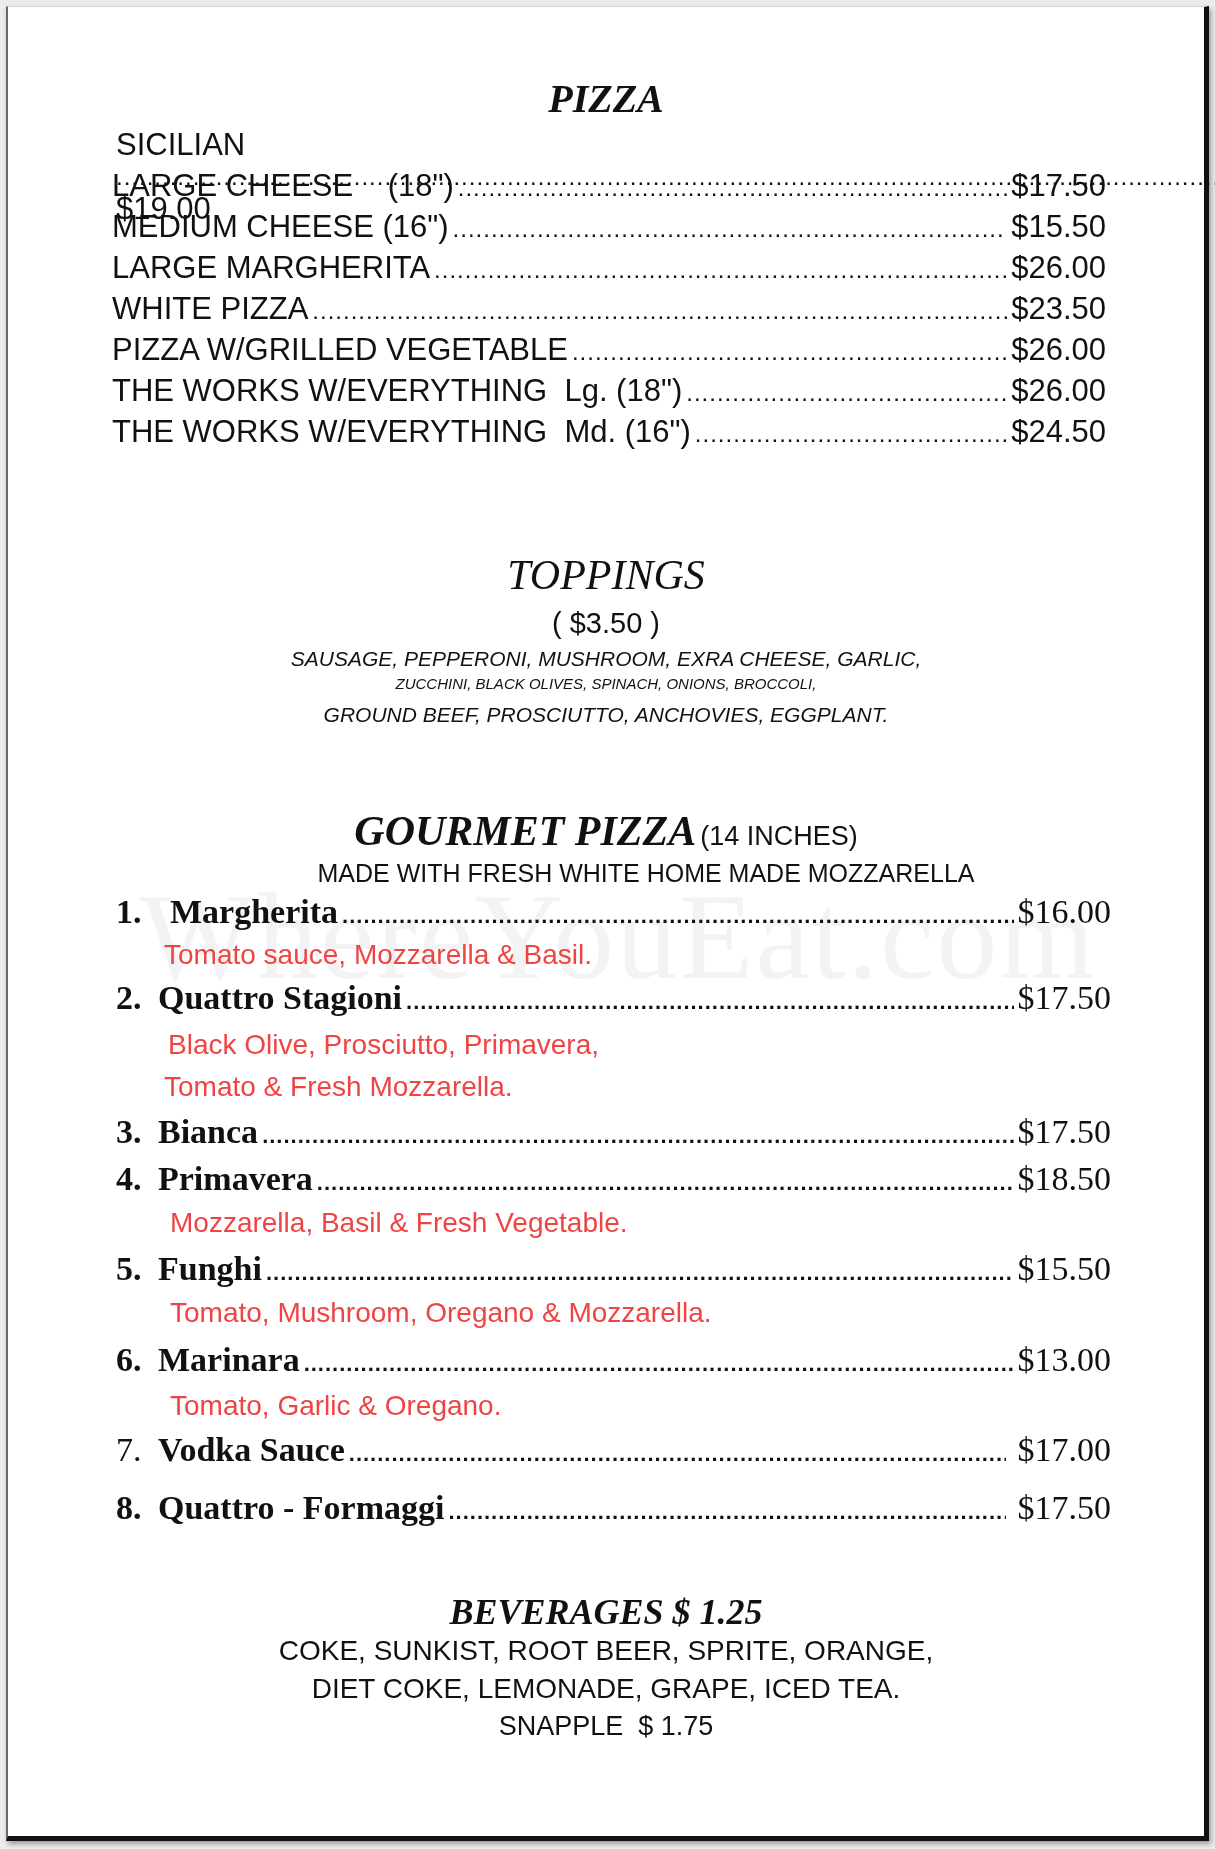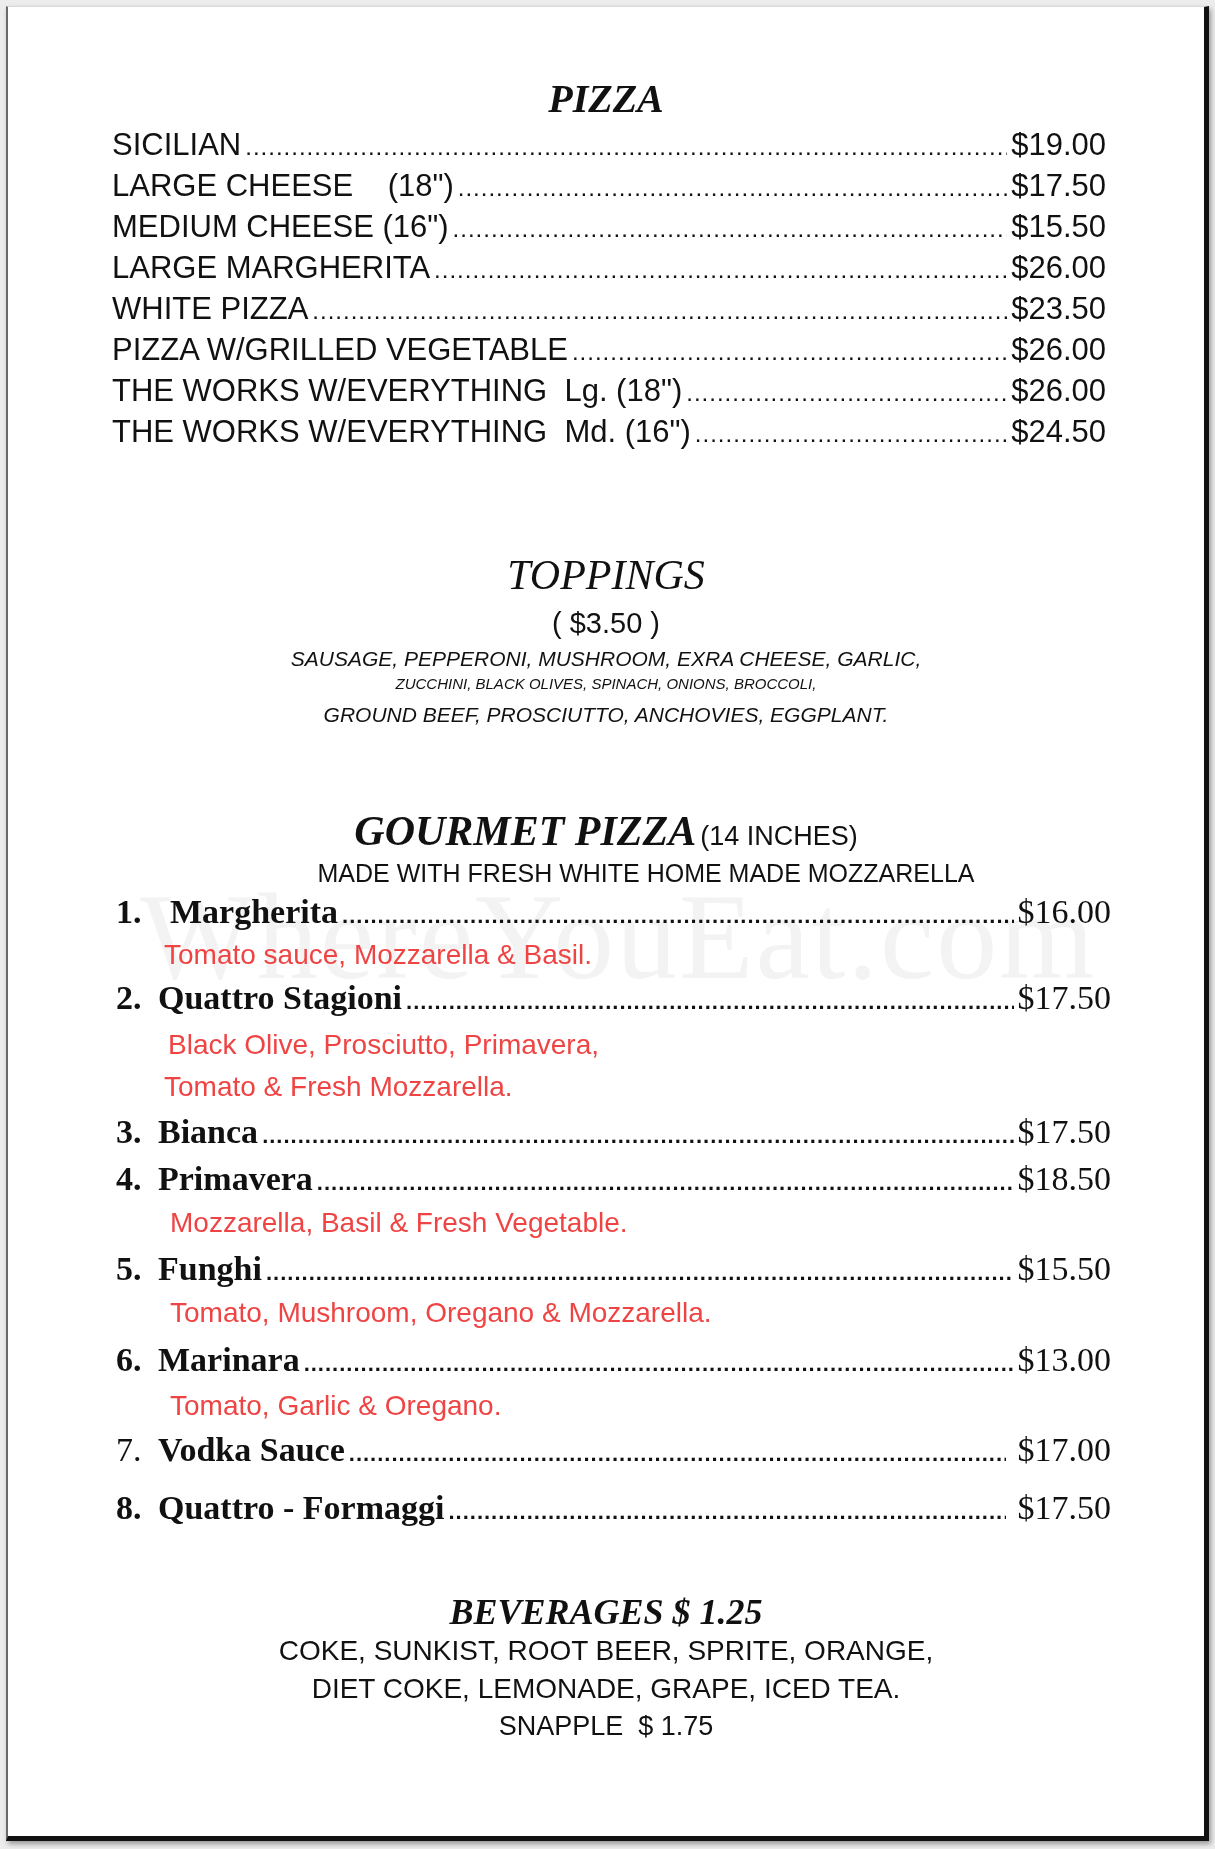--- a/index.html
+++ b/index.html
@@ -44,21 +44,21 @@
 </head>
 <body>
 
 <div class="page">
   <div class="watermark">WhereYouEat.com</div>
 
   <div class="content">
 
     <div class="h-serif-italic" style="top:68px;font-size:40px;">PIZZA</div>
 
-    <div class="row pizza-row" style="top:120px;">
+    <div class="row pizza-row" style="top:120px;flex-direction:column;">
       <span>SICILIAN</span>
         <span class="dots"></span>
         <span>$19.00</span>
     </div>
     <div class="row pizza-row" style="top:161px;">
       <span style="white-space:pre">LARGE CHEESE    (18")</span>
         <span class="dots"></span>
         <span>$17.50</span>
     </div>
     <div class="row pizza-row" style="top:202px;">

